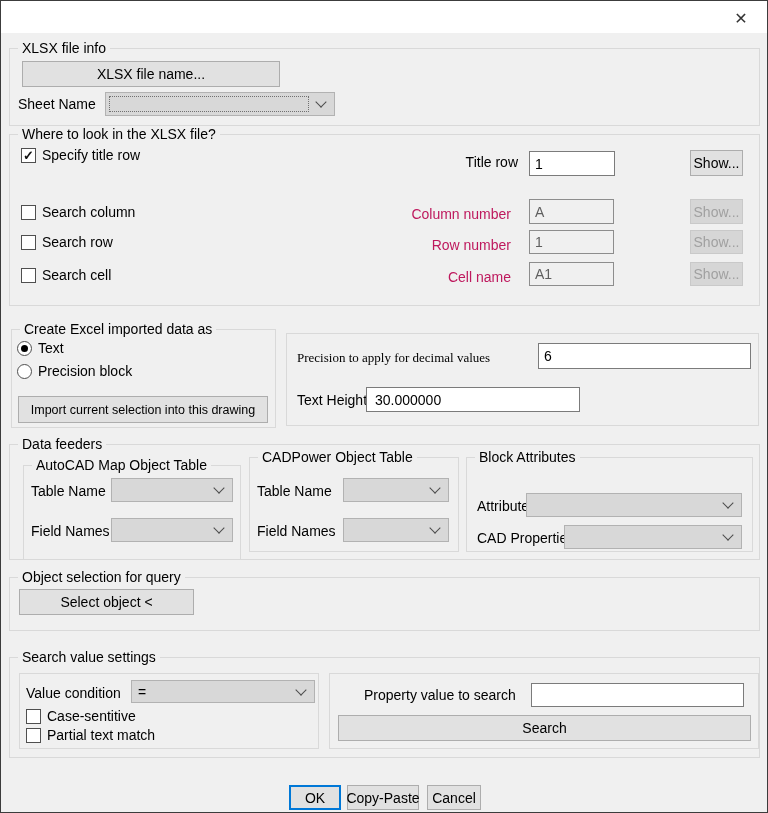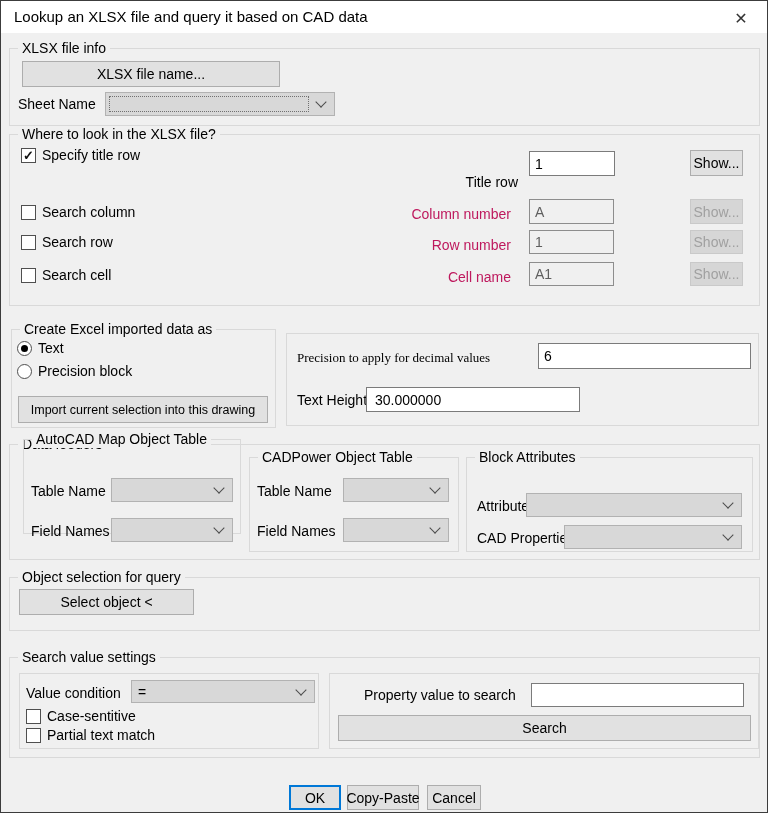--- a/index.html
+++ b/index.html
@@ -52,21 +52,20 @@
                            width:7px; height:7px; border-radius:50%; background:#000; }
   .small { font-size:12.5px; }
   .mid   { font-size:13px;font-family:Liberation Serif, serif; }
 </style>
 </head>
 <body>
 
 <div class="dialog">
 
   <div class="titlebar">
-    <div class="title">Lookup an XLSX file and query it based on CAD data</div>
     <div class="close">
       <span>✕</span>
     </div>
   </div>
 
   <div class="group" style="left:8px;top:47px;width:751px;height:78px;">
     <span class="group-label">XLSX file info</span>
   </div>
   <div class="btn" style="left:21px;top:60px;width:258px;height:26px;">XLSX file name...</div>
   <div class="txt" style="left:17px;top:95px;">Sheet Name</div>
@@ -75,21 +74,21 @@
     <span class="focus-dots"></span>
     <span class="chev"></span>
   </div>
 
   <div class="group" style="left:8px;top:133px;width:751px;height:172px;">
     <span class="group-label">Where to look in the XLSX file?</span>
   </div>
 
   <div class="checkbox" style="left:20px;top:147px;">✓</div>
   <div class="txt" style="left:41px;top:146px;">Specify title row</div>
-  <div class="txt right" style="left:437px;top:153px;width:80px;margin-top:20px;">Title row</div>
+  <div class="txt right" style="left:437px;top:153px;width:80px;">Title row</div>
   <input class="input" style="left: 528px; top: 150px; width: 86px; height: 25px;" value="1">
   <div class="btn" style="left:689px;top:149px;width:53px;height:26px;">Show...</div>
 
   <div class="checkbox" style="left:20px;top:204px;"></div>
   <div class="txt" style="left:41px;top:203px;">Search column</div>
   <div class="txt gray right" style="left:398px;top:205px;width:112px;">Column number</div>
   <input class="input disabled" style="left: 528px; top: 198px; width: 85px; height: 25px;" disabled="" value="A">
   <div class="btn disabled" style="left:689px;top:198px;width:53px;height:25px;">Show...</div>
 
   <div class="checkbox" style="left:20px;top:234px;"></div>
@@ -116,21 +115,21 @@
   <div class="panel" style="left:285px;top:332px;width:473px;height:93px;"></div>
   <div class="txt mid" style="left:296px;top:348px;">Precision to apply for decimal values</div>
   <input class="input" style="left: 537px; top: 342px; width: 213px; height: 26px;" value="6">
   <div class="txt" style="left:296px;top:391px;">Text Height</div>
   <input class="input" style="left: 365px; top: 386px; width: 214px; height: 25px; padding-left: 8px;" value="30.000000">
 
   <div class="group" style="left:8px;top:443px;width:751px;height:116px;">
     <span class="group-label">Data feeders</span>
   </div>
 
-  <div class="group" style="left:22px;top:438px;width:218px;height:95px;">
+  <div class="group" style="left:22px;top:464px;width:218px;height:95px;">
     <span class="group-label">AutoCAD Map Object Table</span>
   </div>
   <div class="txt" style="left:30px;top:482px;">Table Name</div>
   <div class="combo" style="left:110px;top:477px;width:122px;height:24px;">
     <span class="combo-text"></span>
     <span class="chev"></span>
   </div>
   <div class="txt" style="left:30px;top:522px;">Field Names</div>
   <div class="combo" style="left:110px;top:517px;width:122px;height:24px;">
     <span class="combo-text"></span>

